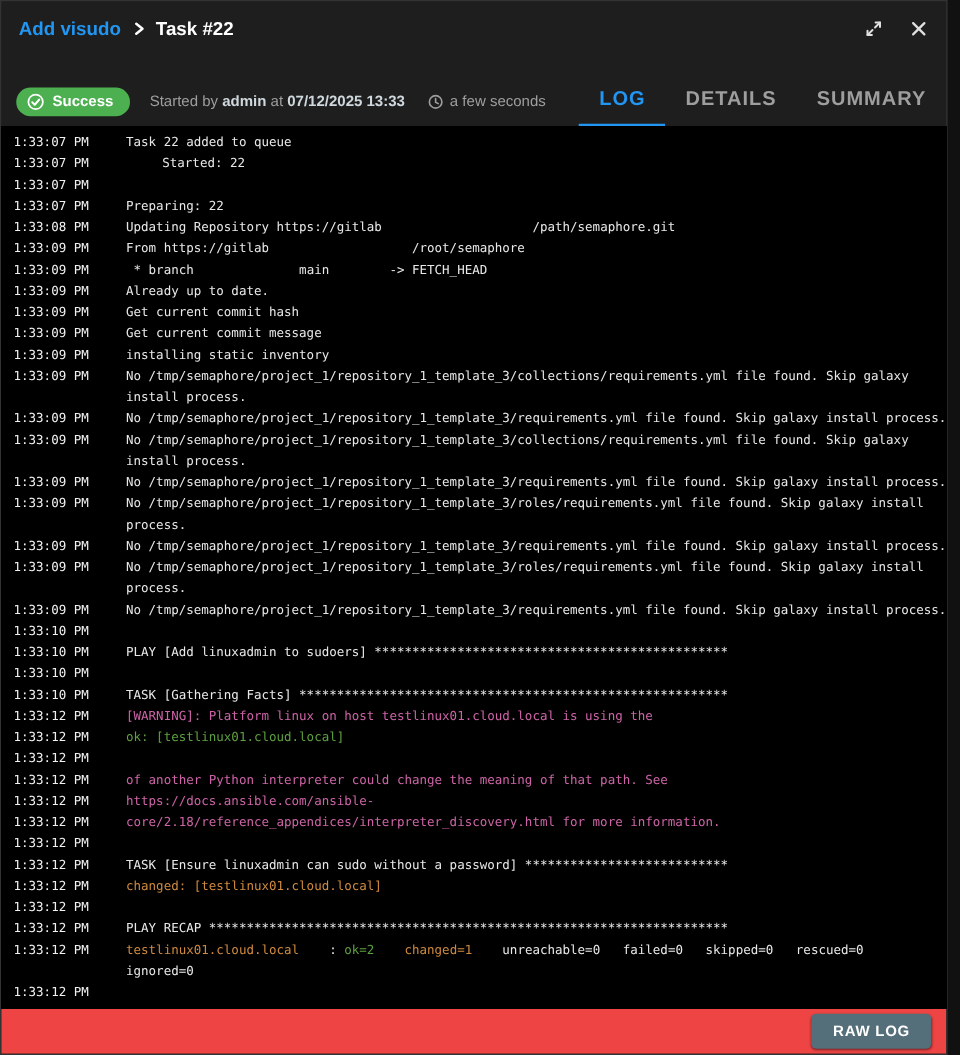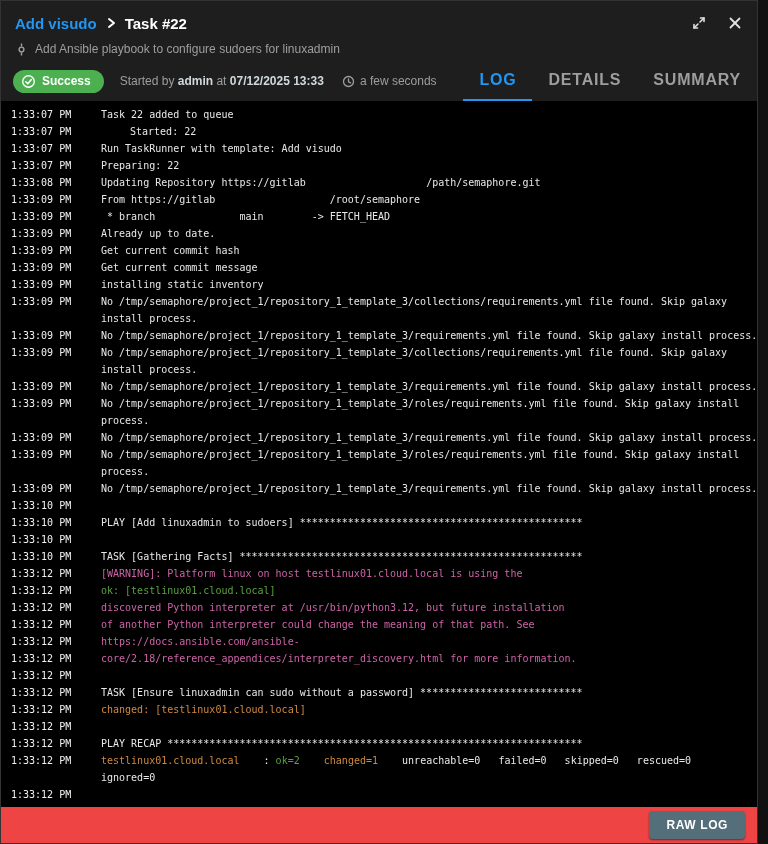--- a/index.html
+++ b/index.html
@@ -97,30 +97,20 @@
               <path d="M3 13 L7 9"></path>
           </svg>
         </span>
         <span class="icon-btn">
           <svg width="16" height="16" viewBox="0 0 16 16" stroke="#e0e0e0" stroke-width="1.8" stroke-linecap="round">
             <line x1="3.5" y1="3.5" x2="12.5" y2="12.5"></line>
               <line x1="12.5" y1="3.5" x2="3.5" y2="12.5"></line>
           </svg>
         </span>
       </div>
-    </div>
-    <div class="subtitle-row">
-      <span class="icon-btn">
-        <svg width="13" height="13" viewBox="0 0 13 13" fill="none" stroke="#9e9e9e" stroke-width="1.4">
-          <line x1="6.5" y1="0.5" x2="6.5" y2="3.6"></line>
-          <circle cx="6.5" cy="6.5" r="2.4"></circle>
-          <line x1="6.5" y1="9.4" x2="6.5" y2="12.5"></line>
-        </svg>
-      </span>
-      <span class="subtitle-text">Add Ansible playbook to configure sudoers for linuxadmin</span>
     </div>
   </div>
 
   <div class="status-bar">
     <span class="chip">
       <span class="icon-btn">
         <svg width="15" height="15" viewBox="0 0 15 15" fill="none" stroke="#ffffff">
           <circle cx="7.5" cy="7.5" r="5.8" stroke-width="1.4"></circle>
           <polyline points="4.8,7.8 6.8,9.8 10.4,5.6" stroke-width="1.6" stroke-linecap="round" stroke-linejoin="round"></polyline>
         </svg>
@@ -153,21 +143,20 @@
       <div class="log-line">
         <span class="log-time">1:33:07 PM</span>
         <span class="log-msg"><span style="color: rgb(232, 232, 232);">Task 22 added to queue</span></span>
       </div>
       <div class="log-line">
         <span class="log-time">1:33:07 PM</span>
         <span class="log-msg"><span style="color: rgb(232, 232, 232); margin-left: 29px;">Started: 22</span></span>
       </div>
       <div class="log-line">
         <span class="log-time">1:33:07 PM</span>
-        <span class="log-msg"><span style="color: rgb(232, 232, 232);">Run TaskRunner with template: Add visudo</span></span>
       </div>
       <div class="log-line">
         <span class="log-time">1:33:07 PM</span>
         <span class="log-msg"><span style="color: rgb(232, 232, 232);">Preparing: 22</span></span>
       </div>
       <div class="log-line">
         <span class="log-time">1:33:08 PM</span>
         <span class="log-msg"><span style="color: rgb(232, 232, 232);">Updating Repository https://gitlab</span><span style="color: rgb(232, 232, 232); background: rgb(0, 0, 0);">                    </span><span style="color: rgb(232, 232, 232);">/path/semaphore.git</span></span>
       </div>
       <div class="log-line">
@@ -245,21 +234,20 @@
       <div class="log-line">
         <span class="log-time">1:33:12 PM</span>
         <span class="log-msg"><span style="color: rgb(205, 100, 167);">[WARNING]: Platform linux on host testlinux01.cloud.local is using the</span></span>
       </div>
       <div class="log-line">
         <span class="log-time">1:33:12 PM</span>
         <span class="log-msg"><span style="color: rgb(93, 160, 63);">ok: [testlinux01.cloud.local]</span></span>
       </div>
       <div class="log-line">
         <span class="log-time">1:33:12 PM</span>
-        <span class="log-msg"><span style="color: rgb(205, 100, 167);">discovered Python interpreter at /usr/bin/python3.12, but future installation</span></span>
       </div>
       <div class="log-line">
         <span class="log-time">1:33:12 PM</span>
         <span class="log-msg"><span style="color: rgb(205, 100, 167);">of another Python interpreter could change the meaning of that path. See</span></span>
       </div>
       <div class="log-line">
         <span class="log-time">1:33:12 PM</span>
         <span class="log-msg"><span style="color: rgb(205, 100, 167);">https://docs.ansible.com/ansible-</span></span>
       </div>
       <div class="log-line">

